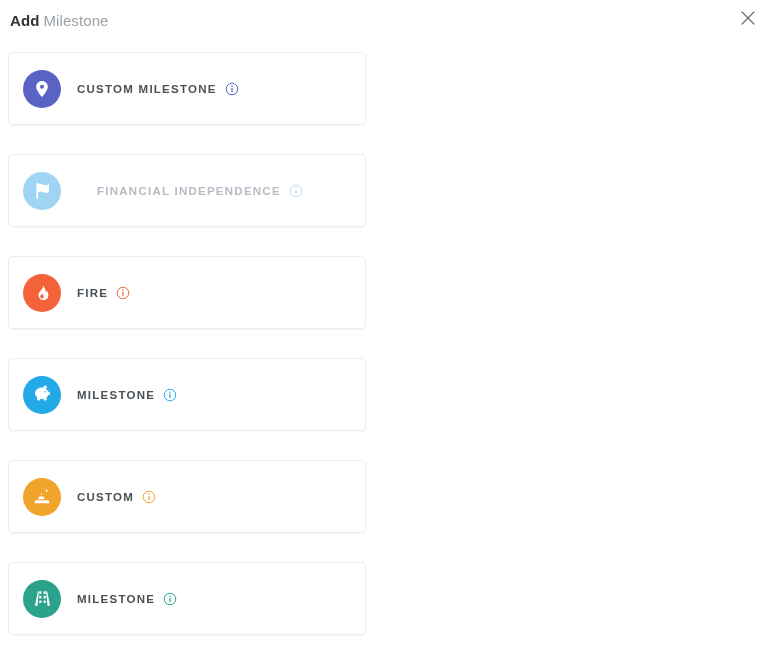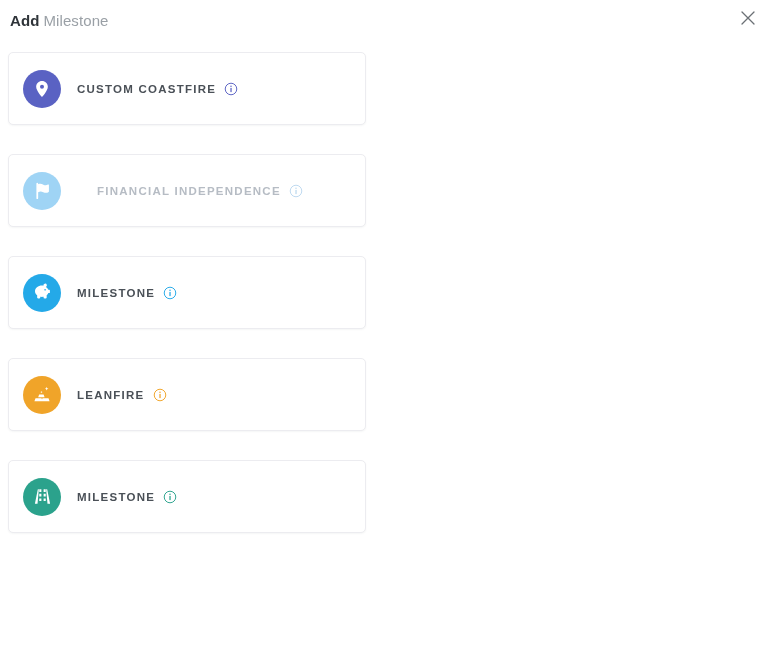--- a/index.html
+++ b/index.html
@@ -134,21 +134,21 @@
     </div>
   </div>
 
   <div class="grid" id="card-grid">
       <div class="card">
         <span class="icon-circle" style="background: rgb(90, 98, 195);">
           <svg width="20" height="20" viewBox="0 0 24 24">
             <path fill="#fff" d="M12 2.3c-3.9 0-7 3.1-7 7 0 5 7 12.4 7 12.4s7-7.4 7-12.4c0-3.9-3.1-7-7-7zm0 9.4a2.4 2.4 0 1 1 0-4.8 2.4 2.4 0 0 1 0 4.8z"></path>
           </svg>
         </span>
-        <span class="card-label">CUSTOM COASTFIRE</span>
+        <span class="card-label">CUSTOM MILESTONE</span>
         <span class="info-icon">
           <svg width="14" height="14" viewBox="0 0 16 16">
             <circle cx="8" cy="8" r="6.6" fill="none" stroke="#5a62c3" stroke-width="1.1"></circle>
             <circle cx="8" cy="4.9" r="0.85" fill="#5a62c3"></circle>
             <rect x="7.3" y="6.6" width="1.45" height="5.0" rx="0.7" fill="#5a62c3"></rect>
           </svg>
         </span>
       </div>
       <div class="card disabled">
         <span class="icon-circle" style="background: rgb(159, 212, 245);">
@@ -159,41 +159,56 @@
         <span class="card-label">FINANCIAL INDEPENDENCE</span>
         <span class="info-icon">
           <svg width="14" height="14" viewBox="0 0 16 16">
             <circle cx="8" cy="8" r="6.6" fill="none" stroke="#bcd9ef" stroke-width="1.1"></circle>
             <circle cx="8" cy="4.9" r="0.85" fill="#bcd9ef"></circle>
             <rect x="7.3" y="6.6" width="1.45" height="5.0" rx="0.7" fill="#bcd9ef"></rect>
           </svg>
         </span>
       </div>
       <div class="card">
+        <span class="icon-circle" style="background: rgb(244, 98, 58);">
+          <svg width="18" height="18" viewBox="0 0 24 24">
+            <path fill="#fff" d="M13.3 2.1c.4 3-1.1 4.6-2.6 6.2-1.6 1.7-3.3 3.5-3.3 6.8a6.6 6.6 0 0 0 13.2 0c0-4.2-2.6-6.3-2.6-6.3s.1 2-1.1 2.8c0-2.6-.7-6.7-3.6-9.5zM12 13.1c1.5 1.3 2.3 2.5 2.3 3.8a2.3 2.3 0 0 1-4.6 0c0-1.3.8-2.5 2.3-3.8z"></path>
+          </svg>
+        </span>
+        <span class="card-label">FIRE</span>
+        <span class="info-icon">
+          <svg width="14" height="14" viewBox="0 0 16 16">
+            <circle cx="8" cy="8" r="6.6" fill="none" stroke="#f4623a" stroke-width="1.1"></circle>
+            <circle cx="8" cy="4.9" r="0.85" fill="#f4623a"></circle>
+            <rect x="7.3" y="6.6" width="1.45" height="5.0" rx="0.7" fill="#f4623a"></rect>
+          </svg>
+        </span>
+      </div>
+      <div class="card">
         <span class="icon-circle" style="background: rgb(36, 169, 232);">
           <svg width="20" height="20" viewBox="0 0 24 24">
             <path fill="#fff" d="M16.6 4.8a2.1 2.1 0 1 0-2.9-1.5c-.6-.1-1.2-.2-1.8-.2-4.6 0-8.3 3-8.3 6.7 0 1.9 1 3.6 2.6 4.8v2.9c0 .6.5 1.1 1.1 1.1h1.5c.6 0 1.1-.5 1.1-1.1v-.9c.6.1 1.3.2 2 .2s1.4-.1 2-.2v.9c0 .6.5 1.1 1.1 1.1h1.5c.6 0 1.1-.5 1.1-1.1v-2.9c.9-.7 1.6-1.5 2-2.5h1.1c.5 0 .8-.4.8-.8V9c0-.5-.4-.8-.8-.8h-1.1c-.5-1.3-1.5-2.5-2.9-3.4zm-.9 4.4a1 1 0 1 1 0-2 1 1 0 0 1 0 2z"></path>
           </svg>
         </span>
         <span class="card-label">MILESTONE</span>
         <span class="info-icon">
           <svg width="14" height="14" viewBox="0 0 16 16">
             <circle cx="8" cy="8" r="6.6" fill="none" stroke="#24a9e8" stroke-width="1.1"></circle>
             <circle cx="8" cy="4.9" r="0.85" fill="#24a9e8"></circle>
             <rect x="7.3" y="6.6" width="1.45" height="5.0" rx="0.7" fill="#24a9e8"></rect>
           </svg>
         </span>
       </div>
       <div class="card">
         <span class="icon-circle" style="background: rgb(240, 164, 41);">
           <svg width="20" height="20" viewBox="0 0 24 24">
             <path fill="#fff" d="M17.6 2.2l.6 1.6 1.6.6-1.6.6-.6 1.6-.6-1.6-1.6-.6 1.6-.6.6-1.6zM11.3 7.1l.4 1 1 .4-1 .4-.4 1-.4-1-1-.4 1-.4.4-1zM8.6 11.3h5.3l1.2 3.4H7.4l1.2-3.4zM4.2 15.9h7.2l1.3 3.6H2.9l1.3-3.6zM12.6 15.9h7.2l1.3 3.6H11.3l1.3-3.6z"></path>
           </svg>
         </span>
-        <span class="card-label">LEANFIRE</span>
+        <span class="card-label">CUSTOM</span>
         <span class="info-icon">
           <svg width="14" height="14" viewBox="0 0 16 16">
             <circle cx="8" cy="8" r="6.6" fill="none" stroke="#f0a429" stroke-width="1.1"></circle>
             <circle cx="8" cy="4.9" r="0.85" fill="#f0a429"></circle>
             <rect x="7.3" y="6.6" width="1.45" height="5.0" rx="0.7" fill="#f0a429"></rect>
           </svg>
         </span>
       </div>
       <div class="card">
         <span class="icon-circle" style="background: rgb(43, 162, 140);">

